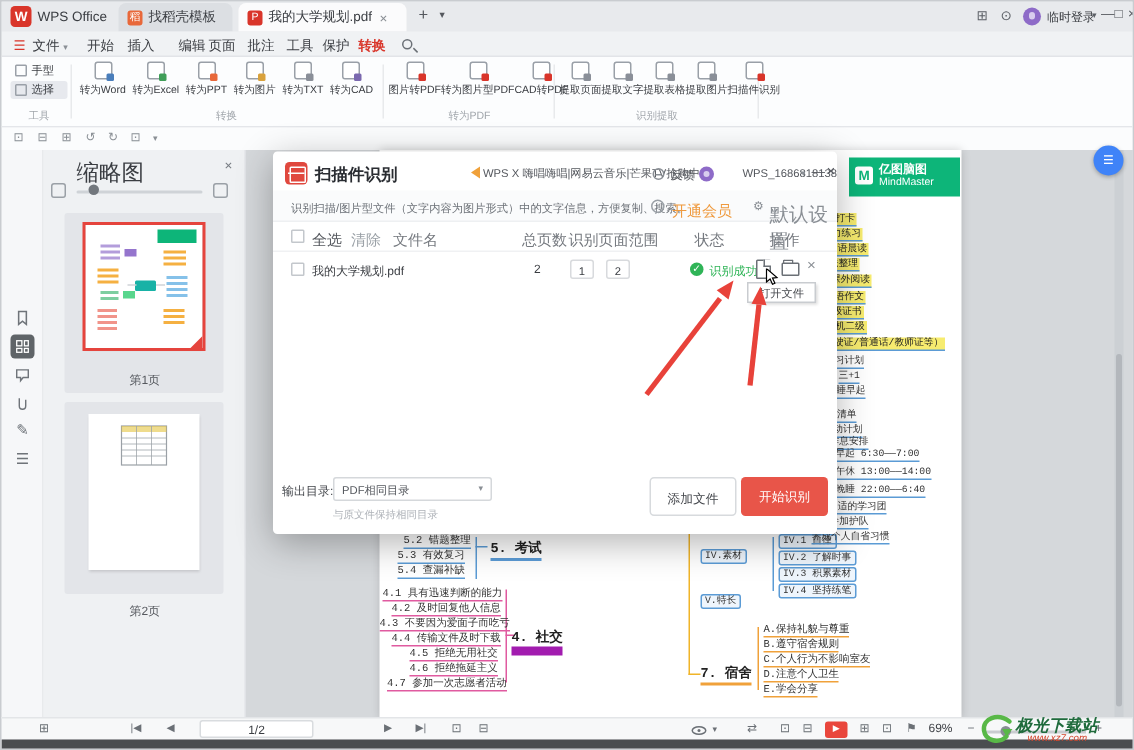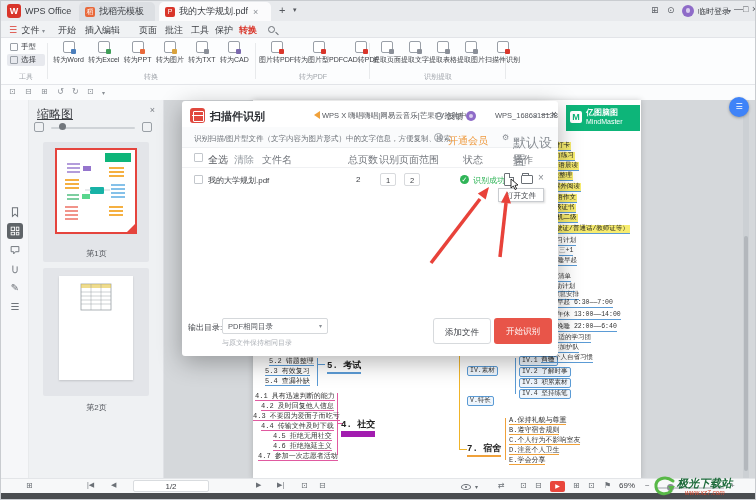--- a/index.html
+++ b/index.html
@@ -56,21 +56,21 @@
   .qico { position:absolute; top:2px; font-size:8px; color:#8a8f95; }
 
   
   .leftrail { position:absolute; left:0; top:99px; width:28px; height:379px; background:#f6f7f9; border-right:1px solid #e8eaec; }
   .rail-ico { position:absolute; left:6px; width:16px; height:16px; color:#6f747a; font-size:10px; text-align:center; line-height:16px; }
   .rail-ico svg { display:block; margin:2px auto; }
   .rail-ico.active { background:#5f6468; border-radius:3px; color:#fff; }
 
   
   .thumbpanel { position:absolute; left:28px; top:99px; width:135px; height:379px; background:#eff1f3; border-right:1px solid #e0e2e6; }
-  .tp-title { position:absolute; left:8px; top:6px; font-size:12px; color:#3a3d42;text-decoration:underline; }
+  .tp-title { position:absolute; left:22px; top:6px; font-size:15px; color:#3a3d42; }
   .tp-close { position:absolute; right:8px; top:5px; font-size:9px; color:#777c82; }
   .tp-slider-ico { position:absolute; top:22px; width:10px; height:10px; border:1px solid #9aa0a6; border-radius:2px; }
   .tp-track { position:absolute; left:22px; top:27px; width:84px; height:2px; background:#cfd3d7; border-radius:1px; }
   .tp-dot { position:absolute; left:30px; top:23px; width:7px; height:7px; background:#72777d; border-radius:50%; }
   .thumbcard { position:absolute; left:14px; width:106px; background:#e3e5e9; border-radius:2px; }
   .thumbpage { position:absolute; background:#fff; box-shadow:0 1px 2px rgba(0,0,0,.15); }
   .thumbpage.sel { outline:2px solid #e5443d; }
   .tp-pagelabel { position:absolute; left:0; width:135px; text-align:center; font-size:8px; color:#55585e; }
 
   
@@ -188,21 +188,21 @@
 
     <span class="winctl" style="left:733px;">—</span>
     <span class="winctl" style="left:742px;">□</span>
     <span class="winctl" style="left:751px;">×</span>
   </div>
 
   <div class="menubar">
     <span class="menu-file"><span class="bars">☰</span> <span>文件</span> <span style="font-size:6px;color:#8a8f95;">▾</span></span>
     <span class="menu-item" style="left:57px;">开始</span>
     <span class="menu-item" style="left:84px;">插入</span>
-    <span class="menu-item" style="left:101px;">编辑</span>
+    <span class="menu-item" style="left:118px;">编辑</span>
     <span class="menu-item" style="left:138px;">页面</span>
     <span class="menu-item" style="left:164px;">批注</span>
     <span class="menu-item" style="left:190px;">工具</span>
     <span class="menu-item" style="left:214px;">保护</span>
     <span class="menu-item active" style="left:238px;">转换</span>
     <span class="search-ico"></span>
     <span class="sync-ico"></span>
     <span class="share-btn"><span style="font-size:7px;">↗</span> <span>分享</span></span>
   </div>
 

